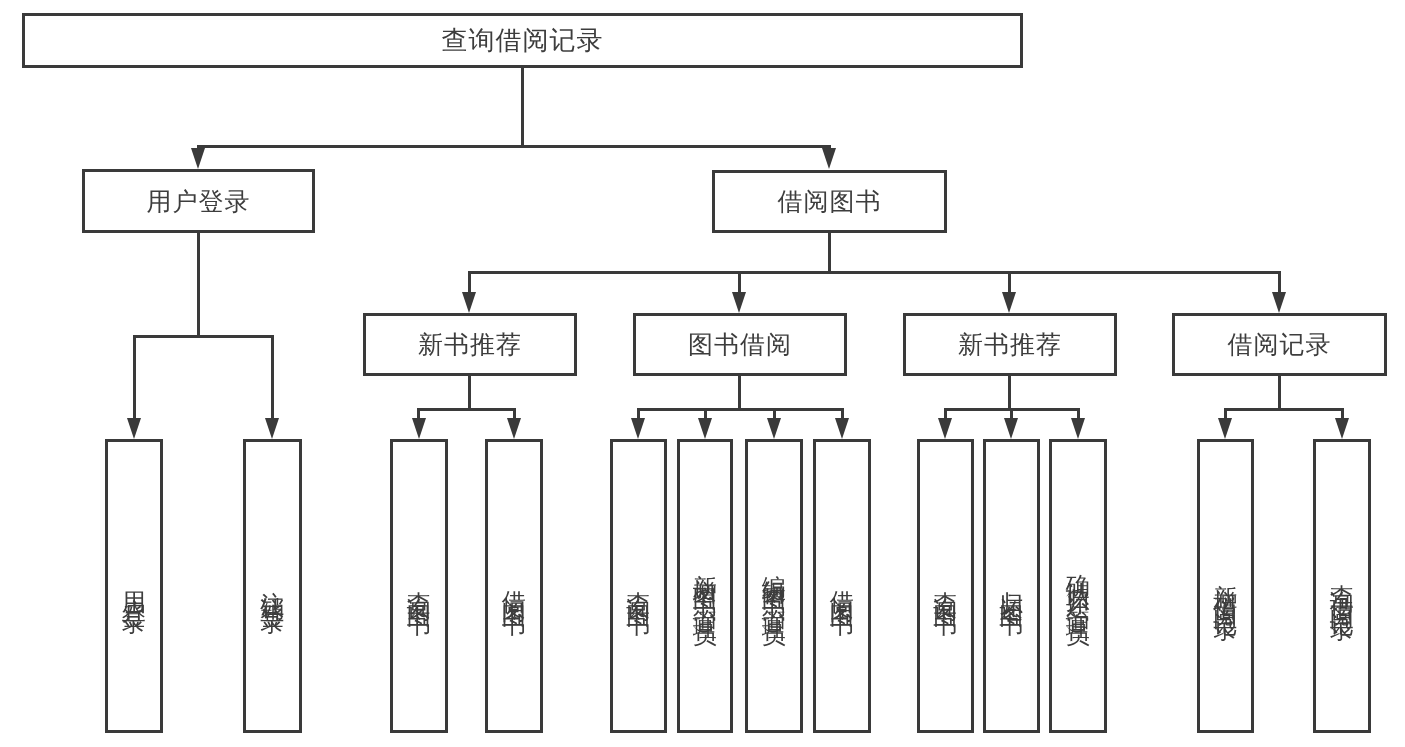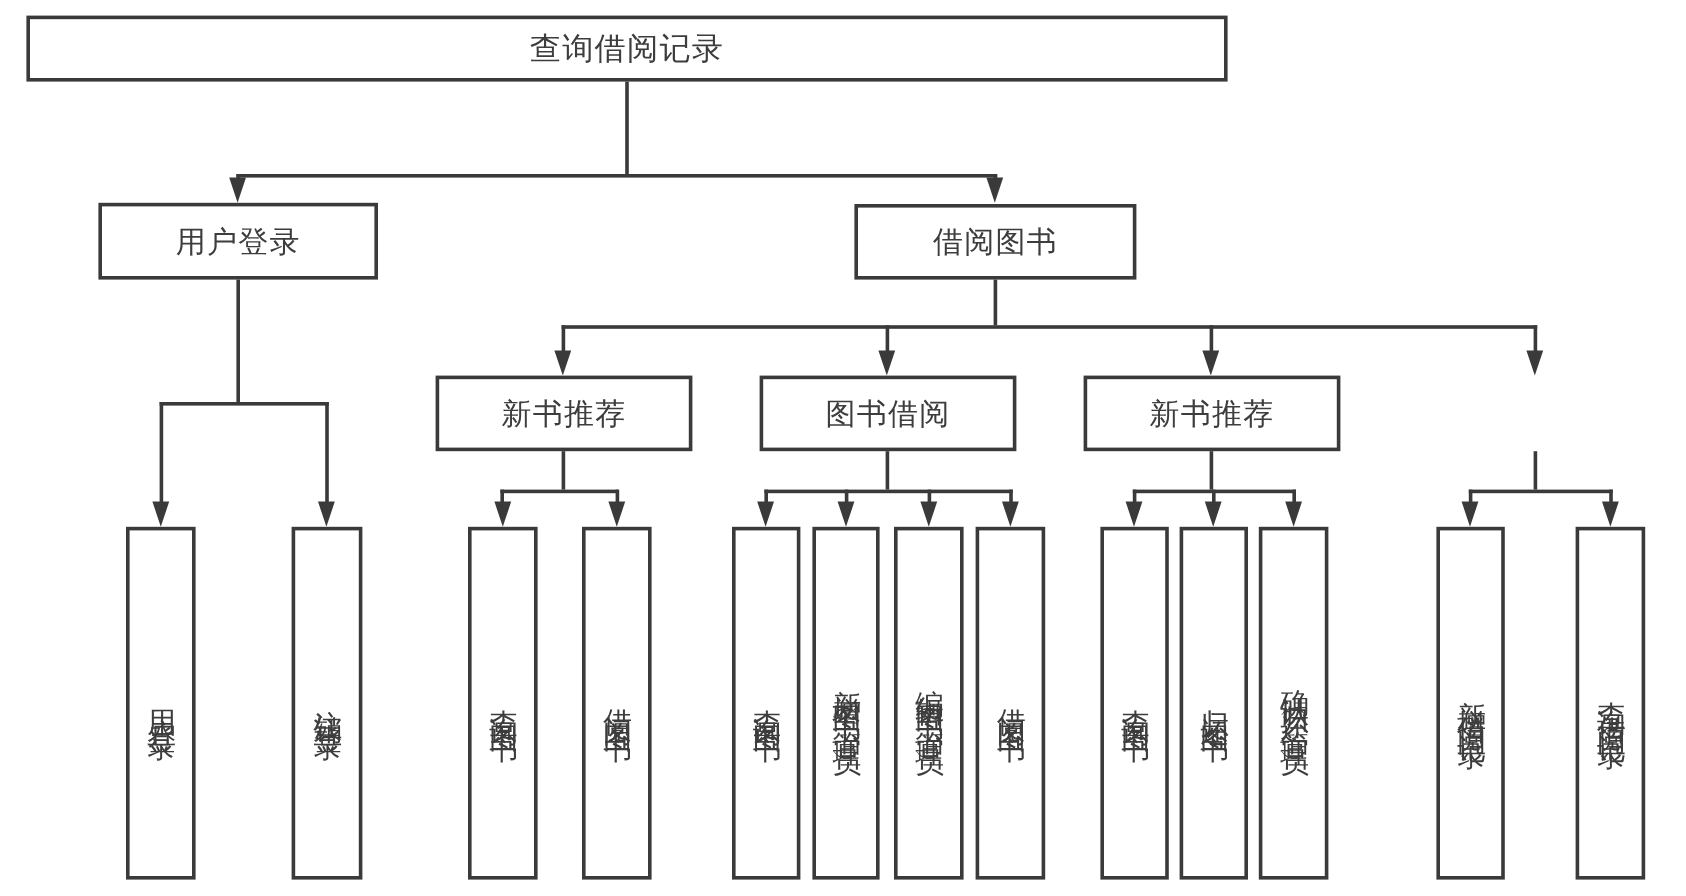--- a/index.html
+++ b/index.html
@@ -72,20 +72,23 @@
 
   <div class="box" style="left:633px;top:313px;width:214px;height:63px;">
     <span class="lbl">图书借阅</span>
   </div>
   <div class="box" style="left:363px;top:313px;width:214px;height:63px;">
     <span class="lbl">新书推荐</span>
   </div>
   <div class="box" style="left:903px;top:313px;width:214px;height:63px;">
     <span class="lbl">新书推荐</span>
   </div>
+  <div class="box" style="left:1172px;top:313px;width:215px;height:63px;">
+    <span class="lbl">借阅记录</span>
+  </div>
 
   <div class="vline" style="left:468px;top:376px;height:32px;"></div>
   <div class="vline" style="left:738px;top:376px;height:32px;"></div>
   <div class="vline" style="left:1008px;top:376px;height:32px;"></div>
   <div class="vline" style="left:1278px;top:376px;height:32px;"></div>
 
   <div class="hline" style="left:417px;top:408px;width:98px;"></div>
   <div class="hline" style="left:637px;top:408px;width:207px;"></div>
   <div class="hline" style="left:944px;top:408px;width:136px;"></div>
   <div class="hline" style="left:1224px;top:408px;width:120px;"></div>

